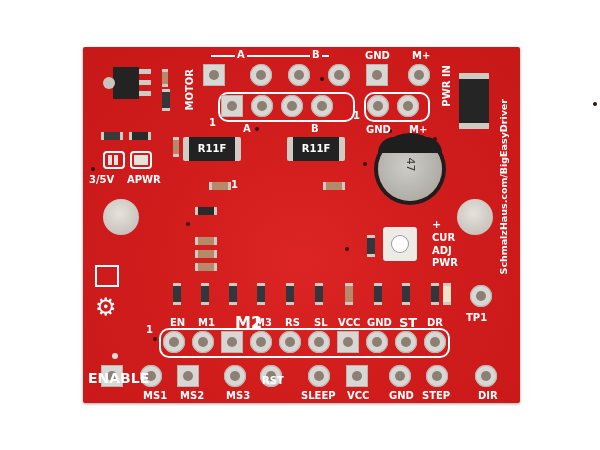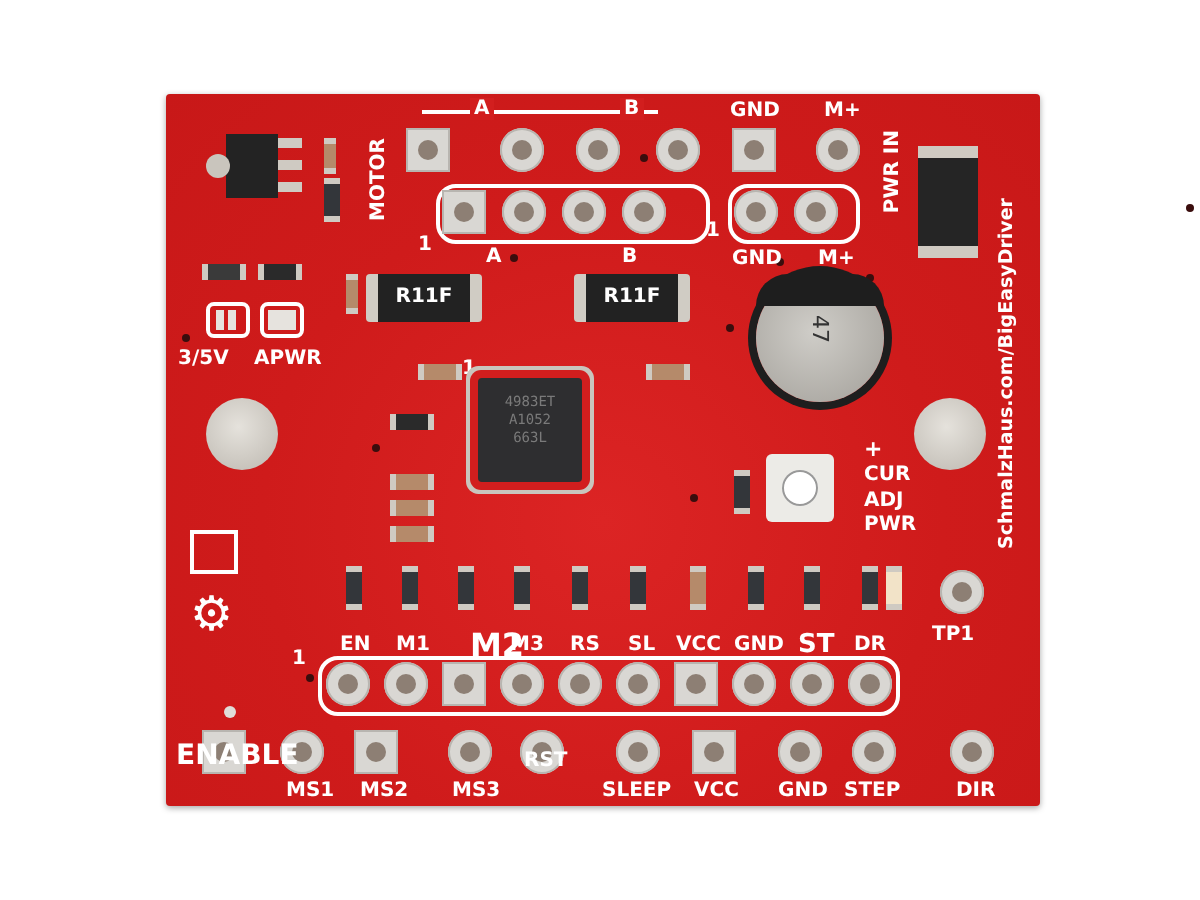--- a/index.html
+++ b/index.html
@@ -110,25 +110,20 @@
   <div class="shunt" style="left:204px;top:90px">R11F</div>
 
   <div class="cap" style="left:126px;top:135px;width:16px;height:8px"></div>
   <div class="silk" style="left:148px;top:132px;font-size:10px">1</div>
   <div class="cap" style="left:240px;top:135px;width:16px;height:8px"></div>
   <div class="res" style="left:112px;top:160px;width:16px;height:8px"></div>
   <div class="cap" style="left:112px;top:190px;width:16px;height:8px"></div>
   <div class="cap" style="left:112px;top:203px;width:16px;height:8px"></div>
   <div class="cap" style="left:112px;top:216px;width:16px;height:8px"></div>
 
-  <div class="ic" style="left:156px;top:142px">
-    <div>4983ET</div>
-    <div>A1052</div>
-    <div>663L</div>
-  </div>
 
   <div class="mount" style="left:20px;top:152px"></div>
   <div class="mount" style="left:374px;top:152px"></div>
 
   <div class="ecap" style="left:295px;top:90px">
     <div class="ecap-stripe"></div>
     <div style="position:absolute;left:0;top:22px;width:64px;transform:rotate(90deg);font-size:11px;line-height:11px">
       <span>47</span>
     </div>
   </div>

